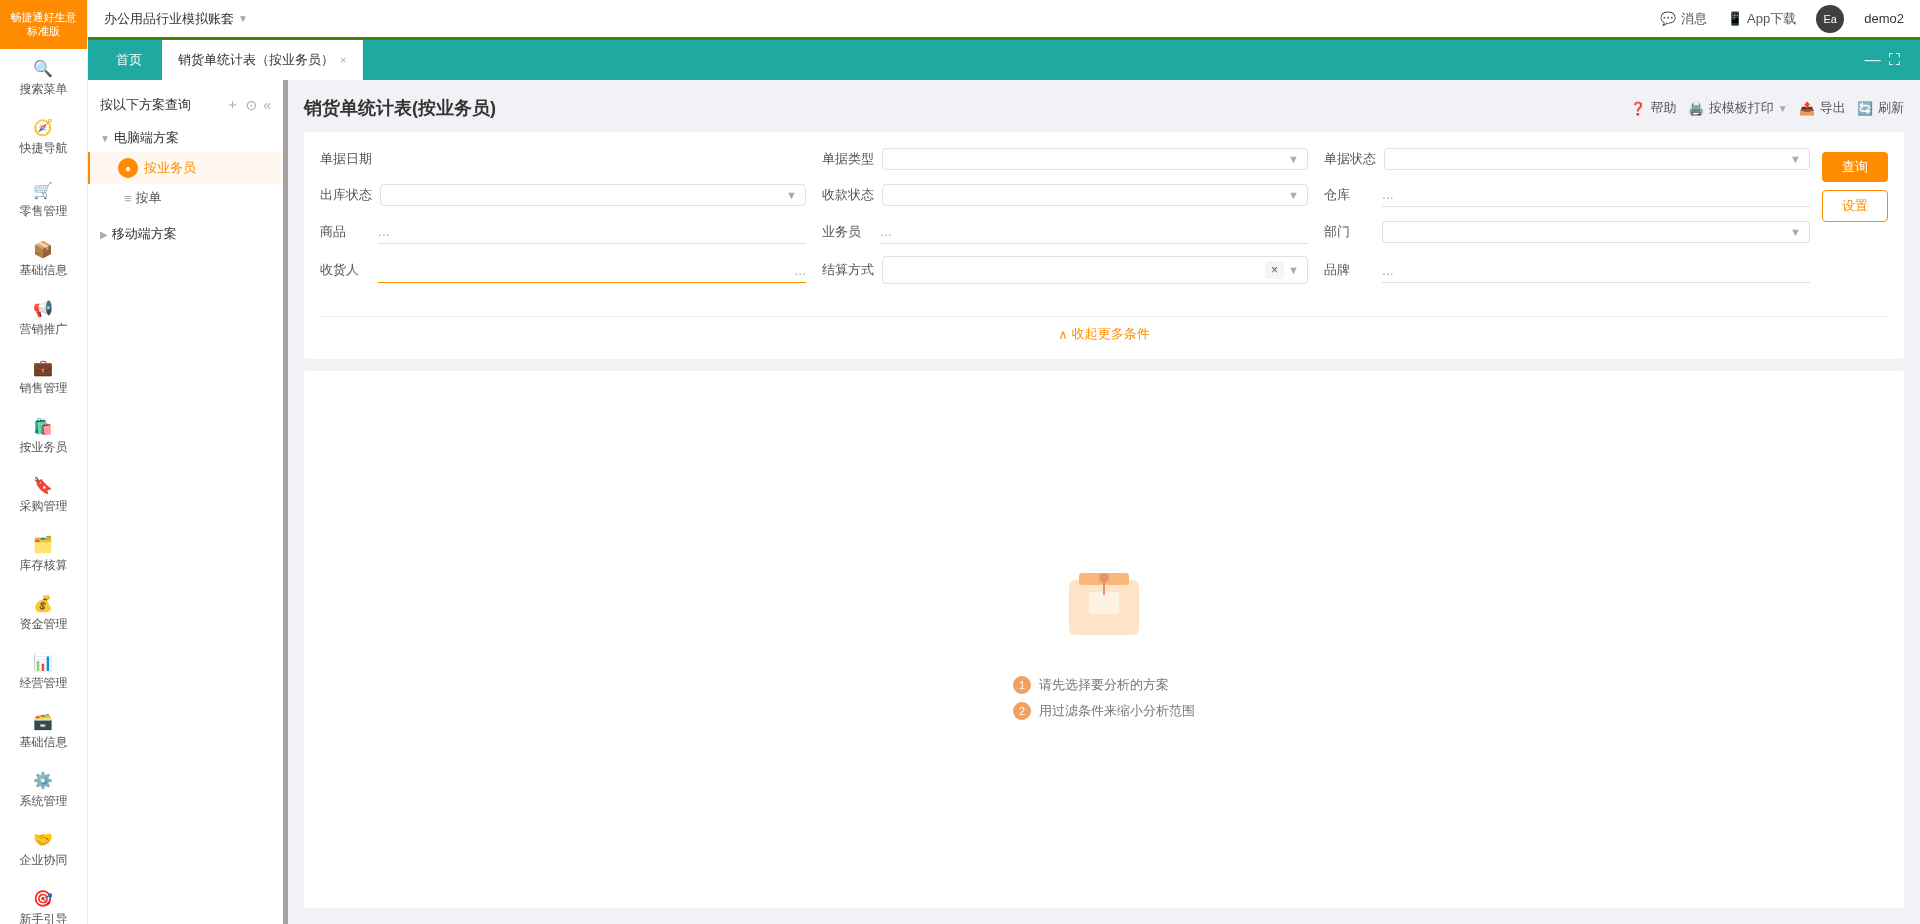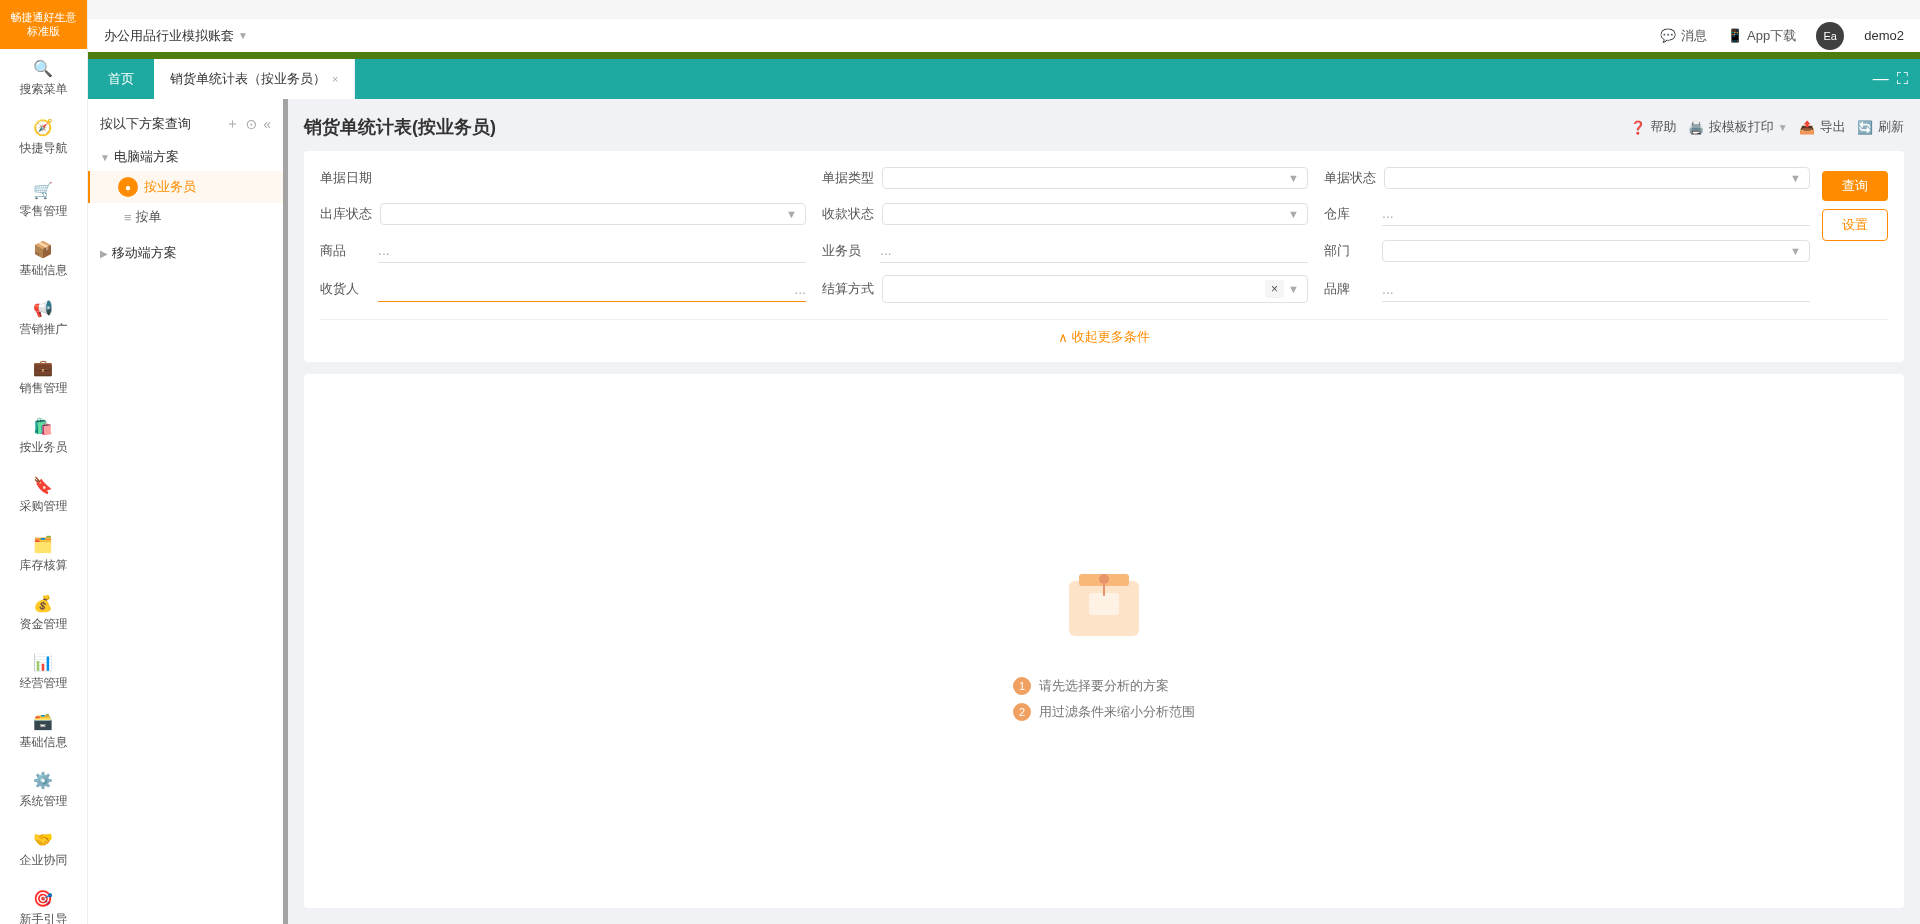--- a/index.html
+++ b/index.html
@@ -10,29 +10,29 @@
     .logo-area { width: 100%; background: #ff8c00; display: flex; flex-direction: column; align-items: center; justify-content: center; padding: 10px 0; height: 56px; }
     .logo-text { color: #fff; font-size: 11px; line-height: 1.3; text-align: center; }
     .nav-item { width: 100%; display: flex; flex-direction: column; align-items: center; justify-content: center; padding: 10px 0; cursor: pointer; color: #555; font-size: 12px; border-bottom: none; }
     .nav-icon { font-size: 16px; margin-bottom: 3px; }
     .nav-divider { width: 70%; height: 1px; background: #eee; margin: 2px 0; }
 
     
     .main { flex: 1; display: flex; flex-direction: column; overflow: hidden; }
 
     
-    .top-header { height: 40px; background: #fff; border-bottom: 7px solid #4d7c0f; display: flex; align-items: center; padding: 0 16px; gap: 16px; margin-top: 19px; }
+    .top-header { height: 40px; background: #fff; border-bottom: 3px solid #4d7c0f; display: flex; align-items: center; padding: 0 16px; gap: 16px; }
     .app-selector { display: flex; align-items: center; gap: 4px; font-size: 13px; color: #333; cursor: pointer; }
     .app-selector-arrow { color: #aaa; font-size: 10px; }
     .header-right { margin-left: auto; display: flex; align-items: center; gap: 20px; }
     .header-icon-item { display: flex; align-items: center; gap: 4px; color: #555; font-size: 13px; cursor: pointer; }
     .avatar { width: 28px; height: 28px; border-radius: 50%; background: #404040; display: flex; align-items: center; justify-content: center; color: #fff; font-size: 11px; overflow: hidden; }
 
     
-    .tab-bar { height: 40px; background: #1eaaa0; display: flex; align-items: center; padding: 0 0; }
+    .tab-bar { height: 40px; background: #1eaaa0; display: flex; align-items: center; padding: 0 8px; }
     .tab-home { padding: 0 20px; color: #fff; font-size: 13px; cursor: pointer; height: 100%; display: flex; align-items: center; }
     .tab-item { height: 100%; display: flex; align-items: center; padding: 0 16px; background: #fff; color: #333; font-size: 13px; cursor: pointer; gap: 6px; border-right: 1px solid #eee; }
     .tab-close { color: #aaa; font-size: 11px; cursor: pointer; }
     .tab-bar-actions { margin-left: auto; display: flex; align-items: center; gap: 8px; padding-right: 12px; }
     .tab-action-btn { color: #fff; font-size: 16px; cursor: pointer; background: none; border: none; }
 
     
     .content { flex: 1; display: flex; overflow: hidden; background: #f0f2f5; }
 
     
@@ -52,21 +52,21 @@
     
     .right-main { flex: 1; display: flex; flex-direction: column; overflow: hidden; padding: 16px; gap: 12px; }
 
     
     .page-title-bar { display: flex; align-items: center; justify-content: space-between; }
     .page-title { font-size: 18px; font-weight: 700; color: #333; }
     .page-actions { display: flex; align-items: center; gap: 12px; }
     .page-action-btn { display: flex; align-items: center; gap: 4px; font-size: 13px; color: #555; cursor: pointer; background: none; border: none; }
 
     
-    .filter-area { background: #fff; border-radius: 4px; padding: 16px; display: flex; flex-direction: column; gap: 12px; }
+    .filter-area { background: #fff; border-radius: 4px; padding: 16px; display: flex; flex-direction: column; gap: 28px; }
     .filter-row { display: grid; grid-template-columns: 1fr 1fr 1fr; gap: 16px; align-items: center; }
     .filter-item { display: flex; align-items: center; gap: 8px; }
     .filter-label { color: #555; font-size: 13px; white-space: nowrap; min-width: 50px; }
     .filter-input-wrap { flex: 1; display: flex; align-items: center; border-bottom: 1px solid #e0e0e0; padding: 4px 0; position: relative; }
     .filter-input-wrap.active { border-bottom-color: #ff8c00; }
     .filter-input { border: none; outline: none; width: 100%; font-size: 13px; color: #333; background: transparent; }
     .filter-select-wrap { flex: 1; display: flex; align-items: center; border: 1px solid #e0e0e0; border-radius: 4px; padding: 4px 8px; cursor: pointer; }
     .filter-select-text { flex: 1; font-size: 13px; color: #999; }
     .filter-select-arrow { color: #aaa; font-size: 11px; }
     .filter-dots { color: #aaa; font-size: 14px; cursor: pointer; }

